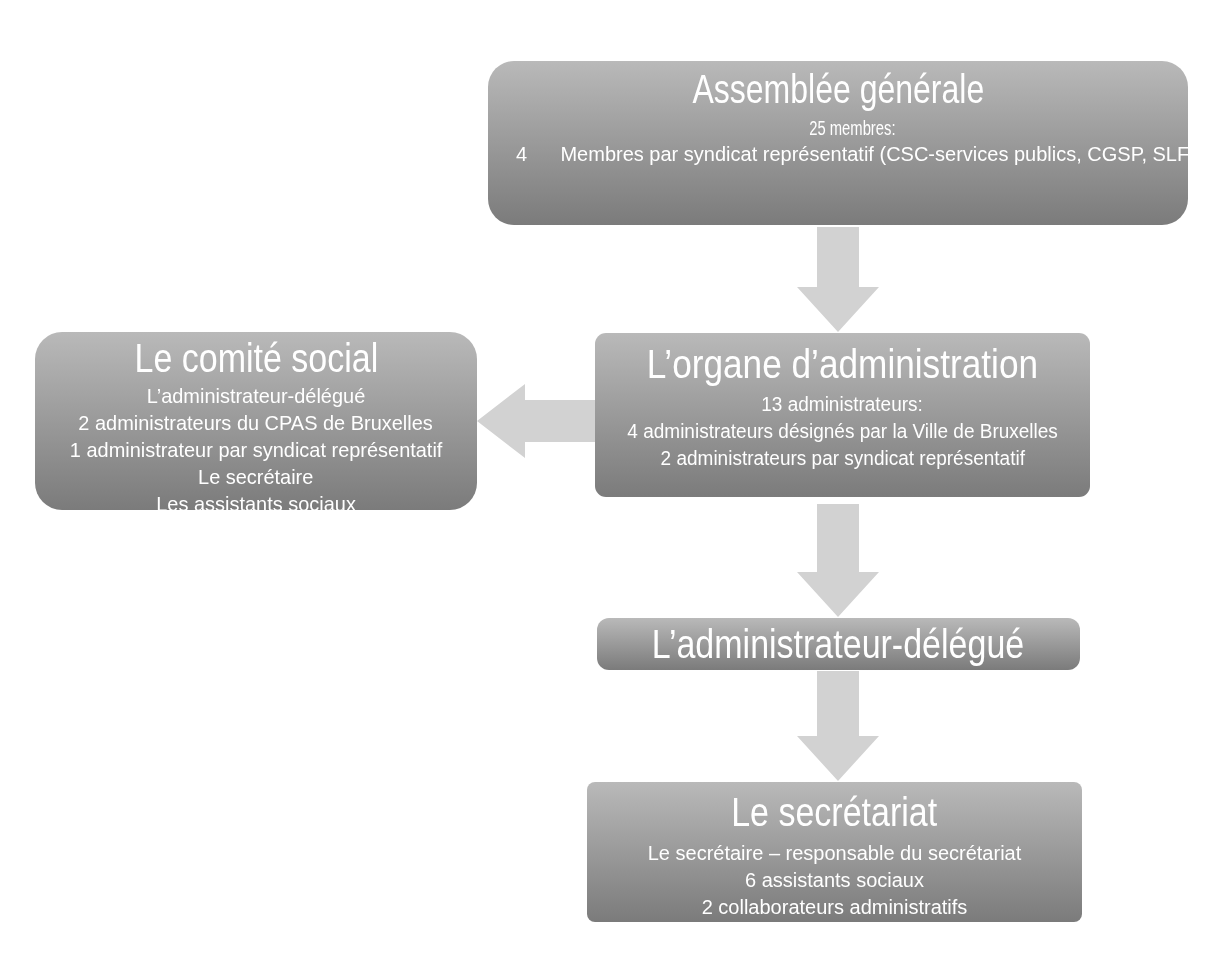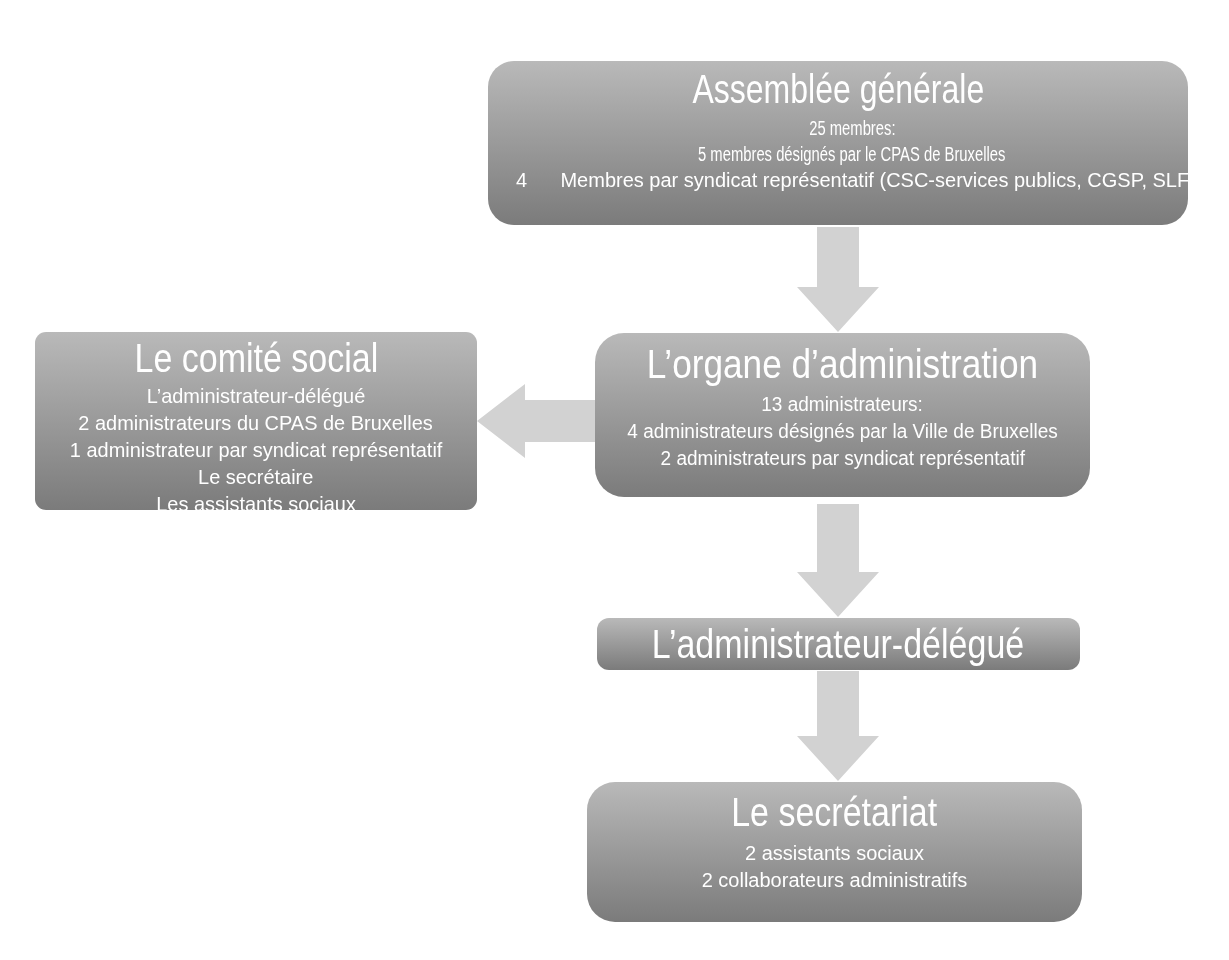--- a/index.html
+++ b/index.html
@@ -27,32 +27,32 @@
   .sq85{transform:scaleX(0.85);}
   .sq88{transform:scaleX(0.88);}
   .sq95{transform:scaleX(0.95);}
 
   
   #box-assemblee{left:488px;top:61px;width:700px;height:164px;border-radius:26px;padding-top:6px;}
   #box-assemblee .node-title{line-height:44px;}
   #box-assemblee .node-body{margin-top:4px;}
   #box-assemblee .node-line{line-height:26px;padding-left:28px;}
 
-  #box-organe{left:595px;top:333px;width:495px;height:164px;border-radius:29px;padding-top:4px;}
+  #box-organe{left:595px;top:333px;width:495px;height:164px;border-radius:11px;padding-top:4px;}
   #box-organe .node-title{line-height:54px;}
   #box-organe .node-line{line-height:27px;}
 
-  #box-comite{left:35px;top:332px;width:442px;height:178px;border-radius:11px;padding-top:2px;}
+  #box-comite{left:35px;top:332px;width:442px;height:178px;border-radius:27px;padding-top:2px;}
   #box-comite .node-title{line-height:48px;}
   #box-comite .node-line{font-size:21px;line-height:27px;}
 
   #box-admin{left:597px;top:618px;width:483px;height:52px;border-radius:12px;}
   #box-admin .node-title{line-height:52px;}
 
-  #box-secretariat{left:587px;top:782px;width:495px;height:140px;border-radius:28px;padding-top:2px;}
+  #box-secretariat{left:587px;top:782px;width:495px;height:140px;border-radius:8px;padding-top:2px;}
   #box-secretariat .node-title{line-height:56px;}
   #box-secretariat .node-line{line-height:27px;}
 
   
   .arrow{position:absolute;background:var(--arrow-color,#d2d2d2);}
   .arrow-down{
     width:82px;
     clip-path:polygon(20px 0,62px 0,62px calc(100% - 45px),82px calc(100% - 45px),41px 100%,0 calc(100% - 45px),20px calc(100% - 45px));
   }
   #arrow-1{left:797px;top:227px;height:105px;}
@@ -65,21 +65,20 @@
 </style>
 </head>
 <body style="--background-color: #ffffff; --box-gradient-top: #b9b9b9; --box-gradient-bottom: #7b7b7b; --arrow-color: #d2d2d2; --text-color: #ffffff;">
 
 <div id="canvas">
 
   <div class="node" id="box-assemblee">
     <div class="node-title"><span class="sq80">Assemblée générale</span></div>
     <div class="node-body">
       <div class="node-line"><span class="sq74">25 membres:</span></div>
-      <div class="node-line"><span class="sq74">5 membres désignés par le CPAS de Bruxelles</span></div>
       <div class="node-line"><span>4&nbsp;&nbsp;&nbsp;&nbsp;&nbsp;&nbsp;Membres par syndicat représentatif (CSC-services publics, CGSP, SLFP)</span></div>
     </div>
   </div>
 
   <div class="arrow arrow-down" id="arrow-1"></div>
 
   <div class="node" id="box-organe">
     <div class="node-title"><span class="sq88">L’organe d’administration</span></div>
     <div class="node-body">
       <div class="node-line"><span class="sq95">13 administrateurs:</span></div>
@@ -105,18 +104,19 @@
 
   <div class="node" id="box-admin">
     <div class="node-title"><span class="sq85">L’administrateur-délégué</span></div>
   </div>
 
   <div class="arrow arrow-down" id="arrow-4"></div>
 
   <div class="node" id="box-secretariat">
     <div class="node-title"><span class="sq85">Le secrétariat</span></div>
     <div class="node-body">
-      <div class="node-line"><span>2 assistants sociaux</span></div>
+      <div class="node-line"><span>Le secrétaire – responsable du secrétariat</span></div>
+      <div class="node-line"><span>6 assistants sociaux</span></div>
       <div class="node-line"><span>2 collaborateurs administratifs</span></div>
     </div>
   </div>
 
 </div>
 
 </body></html>

